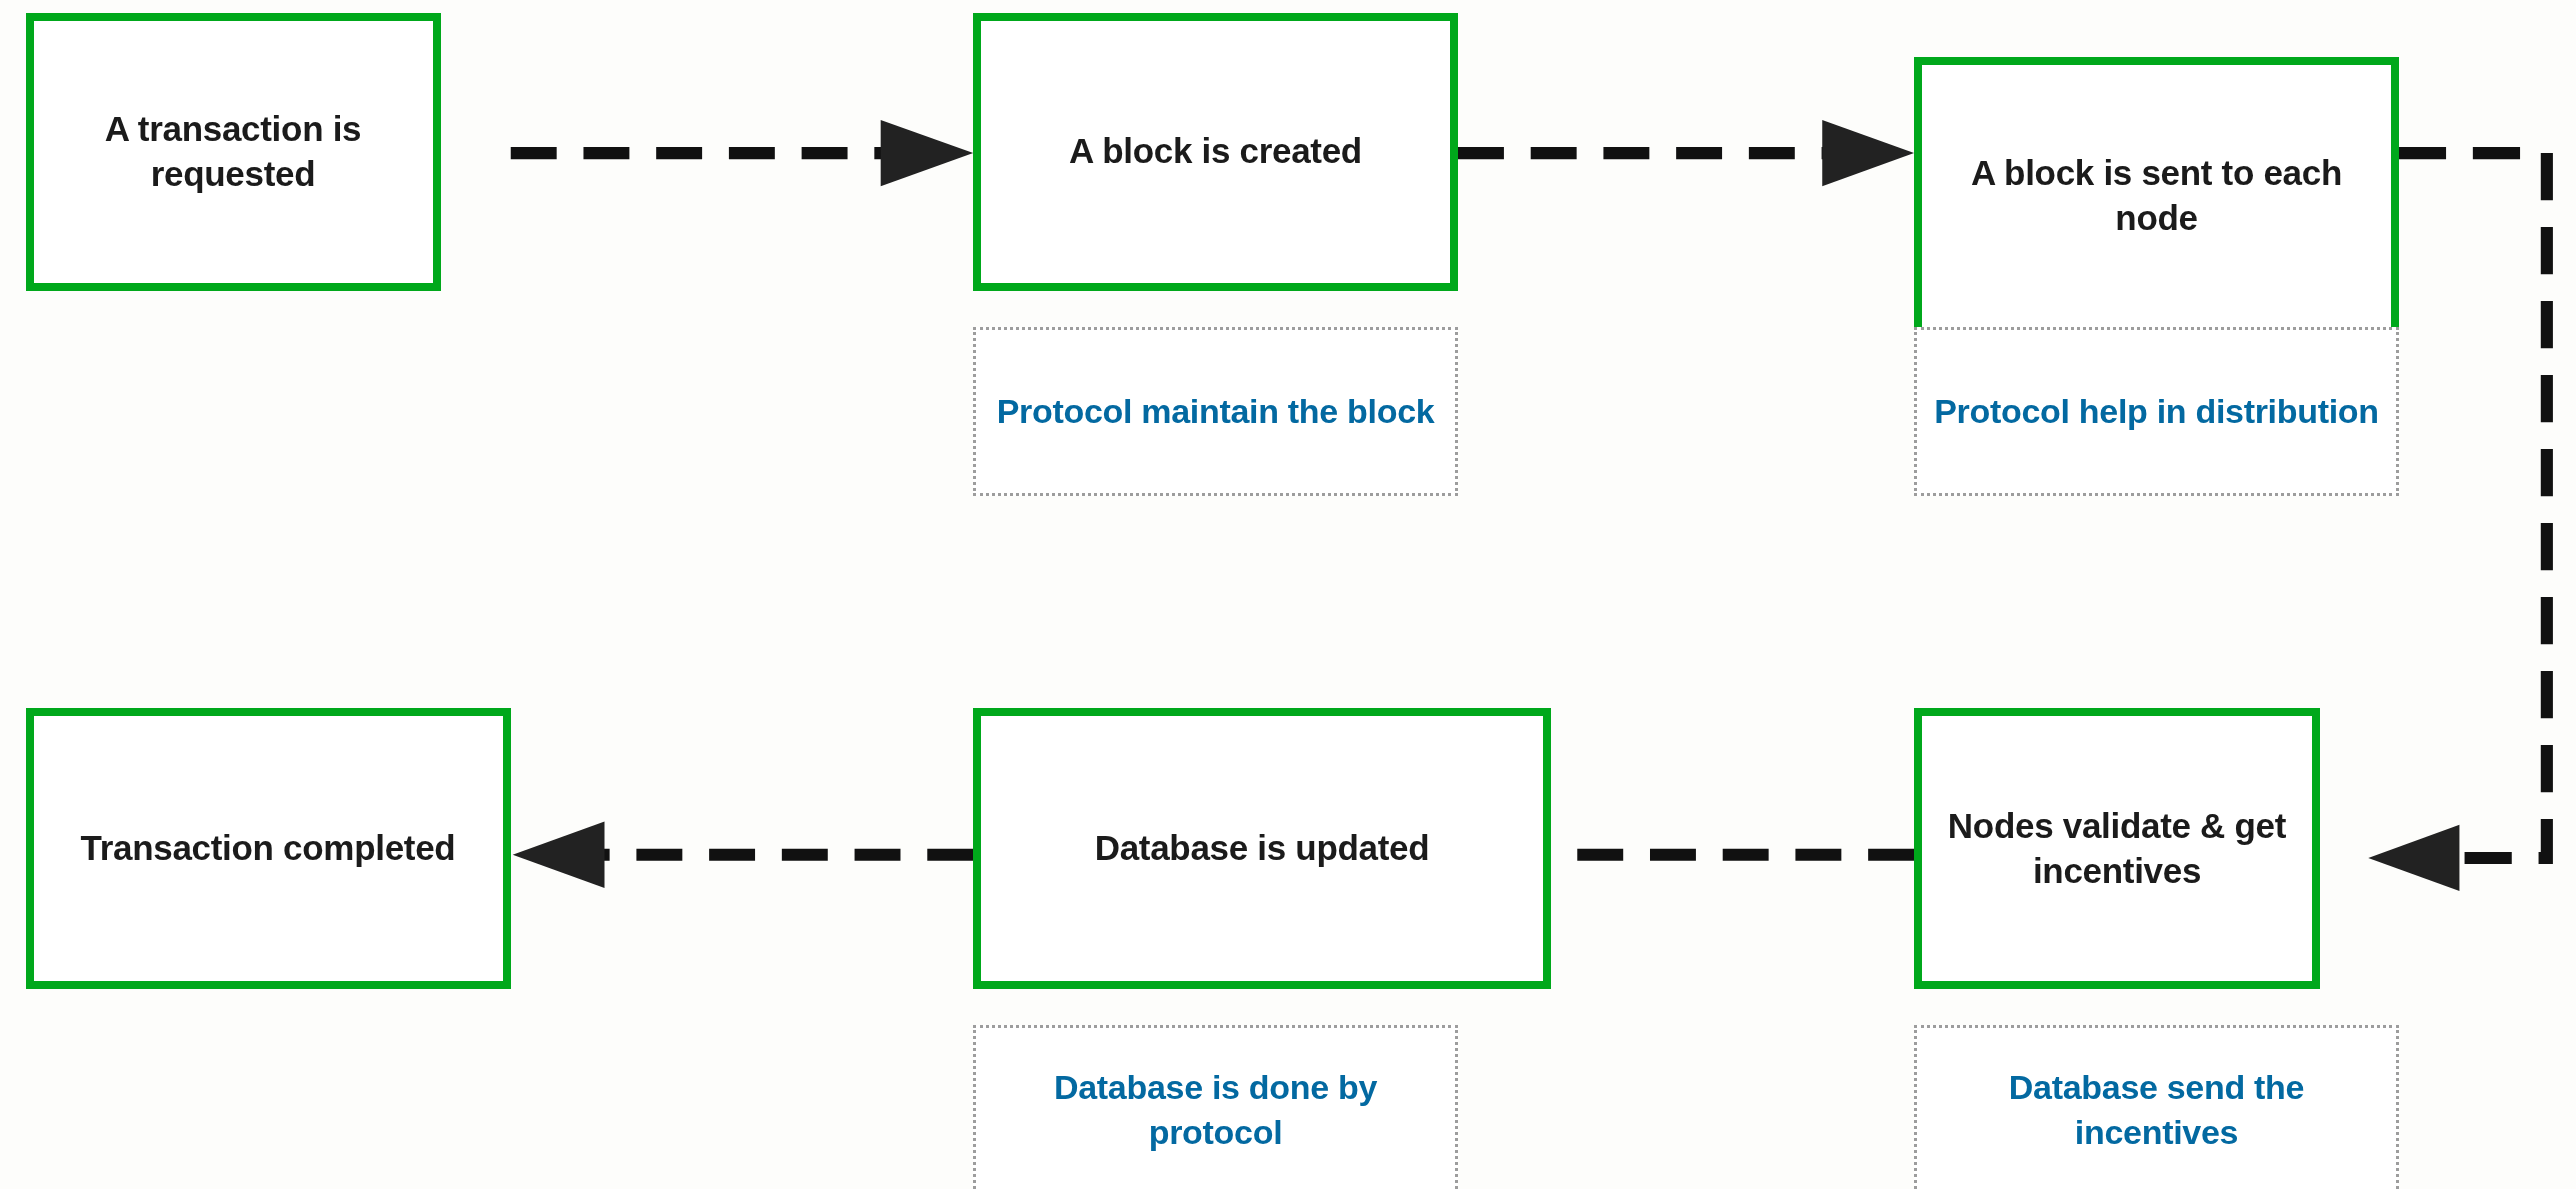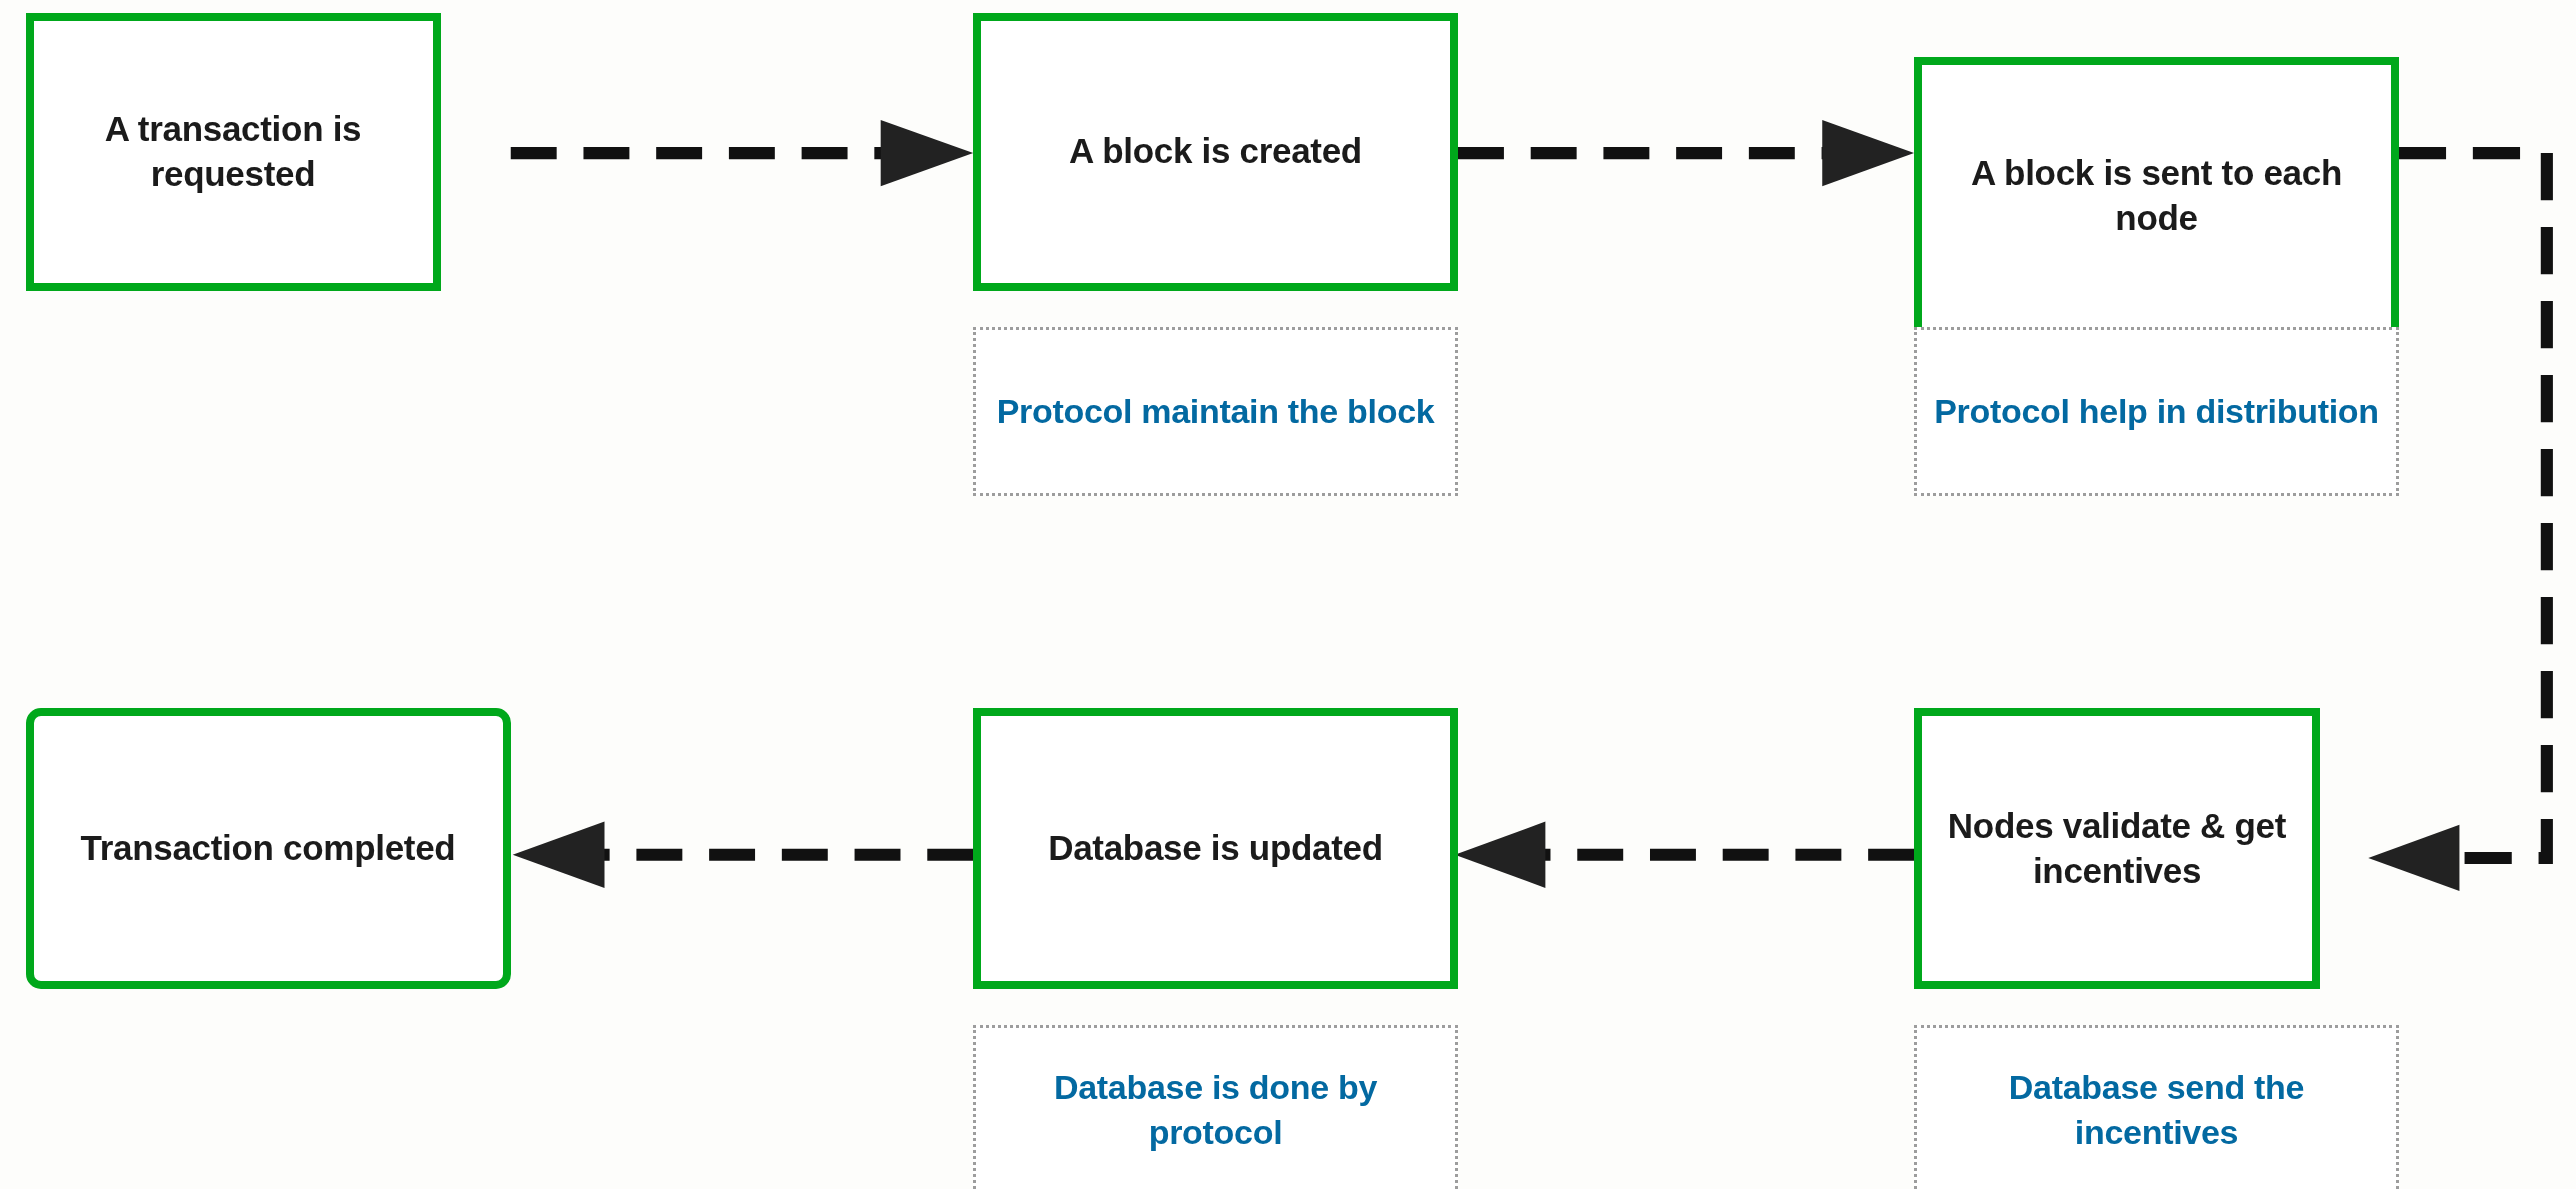--- a/index.html
+++ b/index.html
@@ -114,25 +114,25 @@
   </div>
 
   <div class="note" style="left:973px; top:327px; width:485px; height:169px;">
     <div class="label">Protocol maintain the block</div>
   </div>
 
   <div class="note" style="left:1914px; top:327px; width:485px; height:169px;text-align:right;">
     <div class="label">Protocol help in distribution</div>
   </div>
 
-  <div class="node" style="left:25.5px; top:708px; width:485px; height:281px;border-radius:15px;">
+  <div class="node" style="left:25.5px; top:708px; width:485px; height:281px;">
     <div class="label">Transaction completed</div>
   </div>
 
-  <div class="node" style="left:973px; top:708px; width:485px; height:281px;">
+  <div class="node" style="left:973px; top:708px; width:578px; height:281px;">
     <div class="label">Database is updated</div>
   </div>
 
   <div class="node" style="left:1914px; top:708px; width:406px; height:281px;">
     <div class="label">Nodes validate &amp; get incentives</div>
   </div>
 
   <div class="note" style="left:973px; top:1025px; width:485px; height:169px;">
     <div class="label">Database is done by protocol</div>
   </div>

